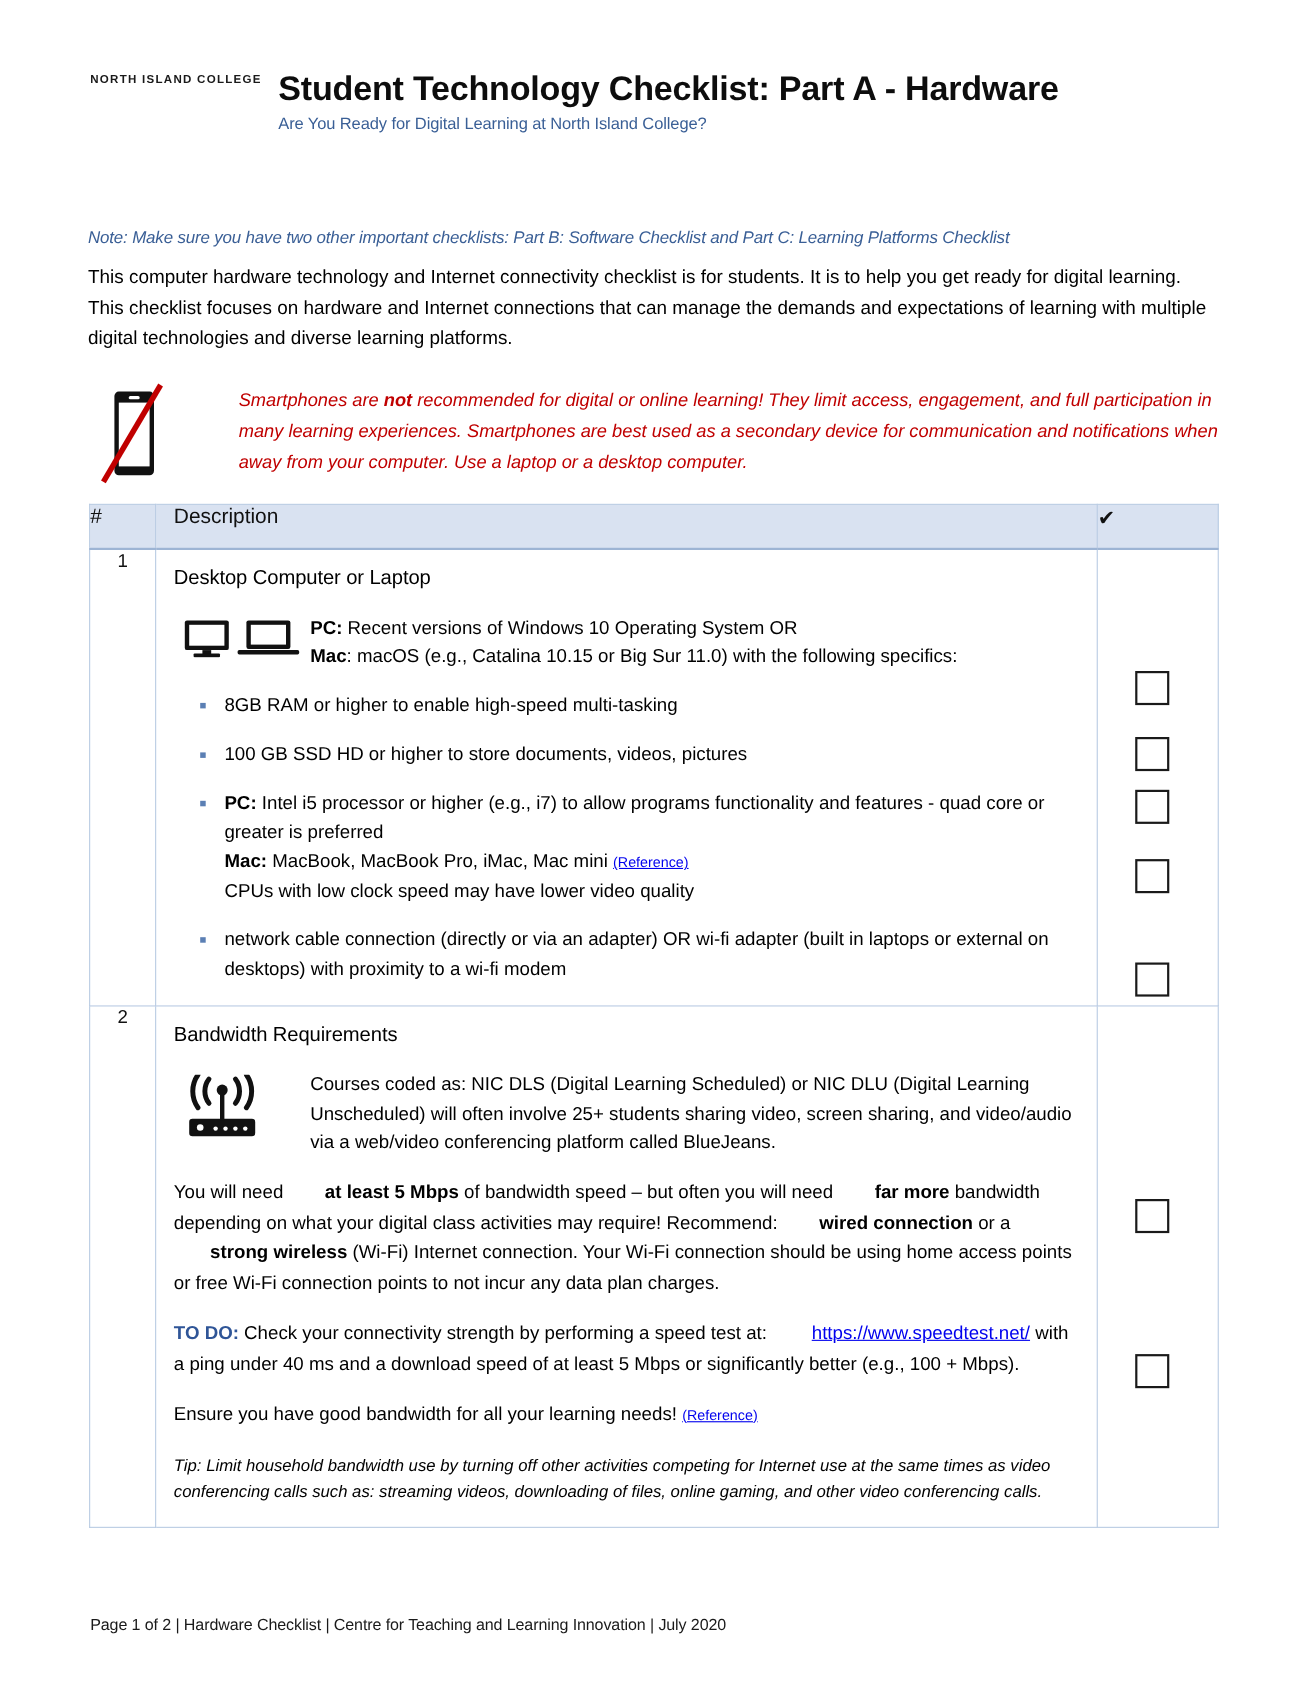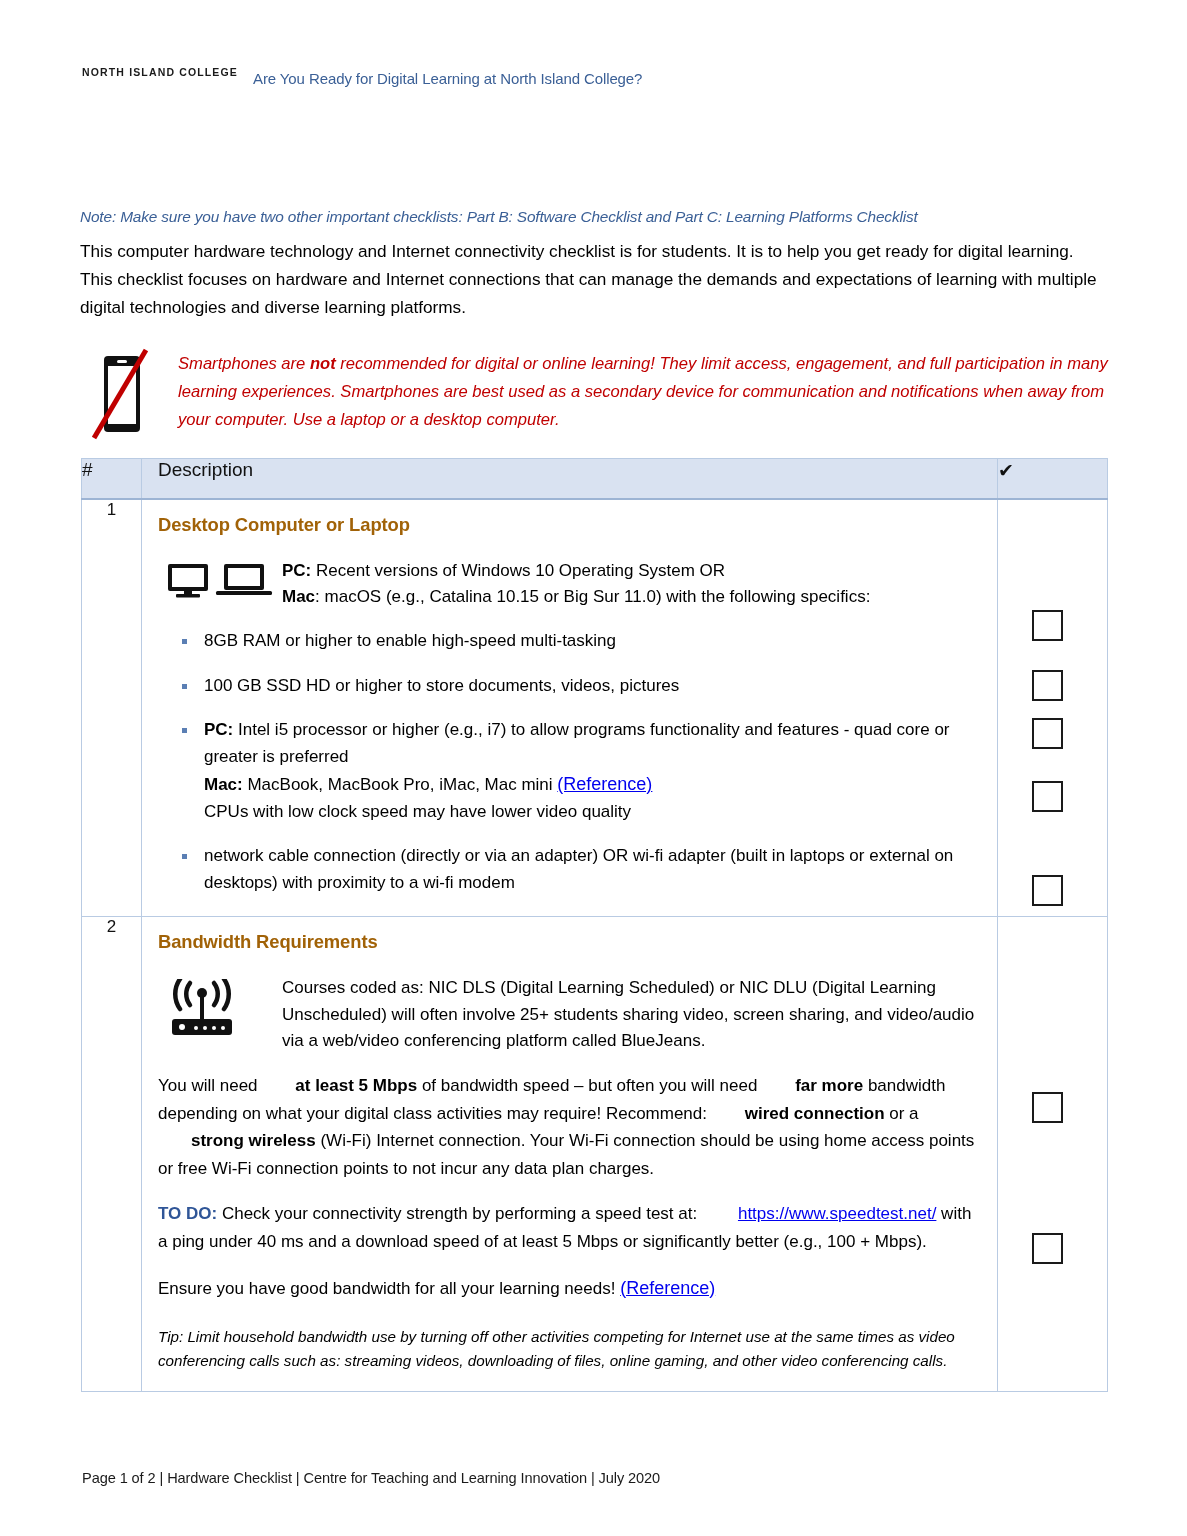--- a/index.html
+++ b/index.html
@@ -98,20 +98,21 @@
   }
 
   
   .warning {
     position: absolute;
     left: 88px;
     top: 348px;
     width: 1020px;
     display: flex;
     align-items: flex-start;
+    gap: 39px;
   }
   .phone-icon-wrap {
     flex: 0 0 78px;
     width: 78px;
     height: 92px;
     position: relative;
   }
   .warn-text {
     font-size: 16.6px;
     font-style: italic;
@@ -157,22 +158,22 @@
     text-align: center;
     vertical-align: middle;
     font-size: 17px;
     color: #111;
   }
   .cell-desc { padding: 14px 16px 18px 16px !important; position: relative; }
   .cell-chk { position: relative; }
 
   .sec-head {
     font-size: 18.4px;
-    font-weight: bold;
-    color: #a16207;
+    font-weight: normal;
+    color: #000000;
     letter-spacing: -0.1px;
     margin-bottom: 4px;
   }
 
   .icon-row {
     display: flex;
     align-items: flex-start;
     margin-top: 22px;
   }
   .icon-row .glyphs { flex: 0 0 124px; padding-left: 8px; padding-top: 4px; }
@@ -196,21 +197,21 @@
     position: absolute;
     left: -22px;
     top: 11px;
     width: 5px;
     height: 5px;
     background: #5b7fb4;
   }
   ul.bul li b { font-weight: bold; }
 
   .ref {
-    font-size: 18px;
+    font-size: 13px;
     text-decoration: underline;
   }
 
   .para {
     font-size: 17px;
     line-height: 1.62;
     margin-top: 18px;
   }
   .para b { font-weight: bold; margin-left: 33px; }
   .todo { color: #2f5597; font-weight: bold; }
@@ -245,20 +246,21 @@
 </head>
 <body>
 
 <div class="page">
 
   <div class="header">
     <div class="logo-block">
       <div class="logo-top">NORTH ISLAND COLLEGE</div>
     </div>
     <div class="title-block">
+      <div class="doc-title">Student Technology Checklist: Part A - Hardware</div>
       <div class="doc-subtitle">Are You Ready for Digital Learning at North Island College?</div>
     </div>
   </div>
 
   <div class="note-line">Note: Make sure you have two other important checklists: Part B: Software Checklist and Part C: Learning Platforms Checklist</div>
   <div class="intro">This computer hardware technology and Internet connectivity checklist is for students. It is to help you get ready for digital learning. This checklist focuses on hardware and Internet connections that can manage the demands and expectations of learning with multiple digital technologies and diverse learning platforms.</div>
 
   <div class="warning">
     <div class="phone-icon-wrap">
       <svg width="78" height="92" viewBox="0 0 78 92">

